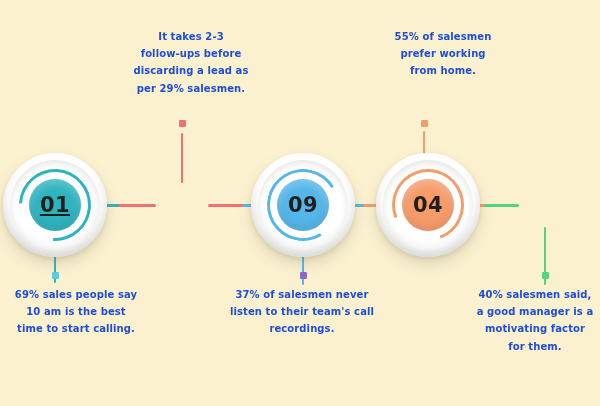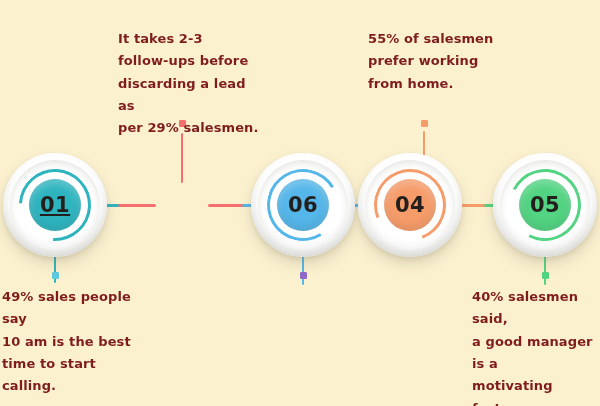--- a/index.html
+++ b/index.html
@@ -8,24 +8,24 @@
     background:#fbf1cf;
     font-family:"DejaVu Sans", sans-serif;
     overflow:hidden;
     position:relative;
   }
   #stage{position:absolute;inset:0;}
 
   
   .caption{
     position:absolute;
-    text-align:left;
-    color:#7f1d1d;
+    text-align:center;
+    color:#1d4ed8;
     font-family:"DejaVu Sans", sans-serif;
-    font-size:13px;
+    font-size:10px;
     font-weight:700;
     line-height:1.72;
     letter-spacing:.1px;
     white-space:pre-line;
   }
 
   
   .stem{position:absolute;width:2.6px;border-radius:1px;}
   .stem-cap{position:absolute;width:7px;height:7px;border-radius:1.2px;}
 
@@ -82,39 +82,37 @@
     <div class="stem" style="left: 543.7px; background: rgb(82, 212, 130); top: 227px; height: 58px;"></div>
     <div class="stem-cap" style="left: 541.5px; top: 272px; background: rgb(82, 212, 130);"></div>
     <div class="node" style="left: 3px; top: 153px;">
       <div class="outer"></div>
       <div class="ring" style="border-top-color: rgb(46, 180, 191); border-right-color: rgb(46, 180, 191); border-bottom-color: rgb(46, 180, 191); transform: rotate(-42deg);"></div>
       <div class="inner" style="background: radial-gradient(circle at 38% 30%, rgb(46, 180, 191) 0%, rgb(46, 180, 191) 58%, rgb(46, 180, 191) 100%); text-decoration: underline;">01</div>
     </div>
     <div class="node" style="left: 251px; top: 153px;">
       <div class="outer"></div>
       <div class="ring" style="border-bottom-color: rgb(84, 182, 233); border-left-color: rgb(84, 182, 233); border-top-color: rgb(84, 182, 233); transform: rotate(14deg);"></div>
-      <div class="inner" style="background: radial-gradient(circle at 38% 30%, rgb(84, 182, 233) 0%, rgb(84, 182, 233) 58%, rgb(84, 182, 233) 100%);">06</div>
+      <div class="inner" style="background: radial-gradient(circle at 38% 30%, rgb(84, 182, 233) 0%, rgb(84, 182, 233) 58%, rgb(84, 182, 233) 100%);">09</div>
     </div>
-    <div class="node" style="left: 358px; top: 153px;">
+    <div class="node" style="left: 376px; top: 153px;">
       <div class="outer"></div>
       <div class="ring" style="border-top-color: rgb(246, 156, 106); border-right-color: rgb(246, 156, 106); border-bottom-color: rgb(246, 156, 106); transform: rotate(-66deg);"></div>
       <div class="inner" style="background: radial-gradient(circle at 38% 30%, rgb(246, 156, 106) 0%, rgb(246, 156, 106) 58%, rgb(246, 156, 106) 100%);">04</div>
     </div>
-    <div class="node" style="left: 493px; top: 153px;">
-      <div class="outer"></div>
-      <div class="ring" style="border-top-color: rgb(82, 212, 130); border-right-color: rgb(82, 212, 130); border-bottom-color: rgb(82, 212, 130); transform: rotate(-18deg);"></div>
-      <div class="inner" style="background: radial-gradient(circle at 38% 30%, rgb(82, 212, 130) 0%, rgb(82, 212, 130) 58%, rgb(82, 212, 130) 100%);">05</div>
-    </div>
-    <div class="caption" style="left: 2px; top: 286px; width: 148px;">49% sales people say
+    <div class="caption" style="left: 2px; top: 286px; width: 148px;">69% sales people say
 10 am is the best
 time to start calling.</div>
     <div class="caption" style="left: 118px; top: 28px; width: 146px;">It takes 2-3
 follow-ups before
 discarding a lead as
 per 29% salesmen.</div>
+    <div class="caption" style="left: 212px; top: 286px; width: 180px;">37% of salesmen never
+listen to their team's call
+recordings.</div>
     <div class="caption" style="left: 368px; top: 28px; width: 150px;">55% of salesmen
 prefer working
 from home.</div>
     <div class="caption" style="left: 472px; top: 286px; width: 126px;">40% salesmen said,
 a good manager is a
 motivating factor
 for them.</div>
   </div>
 
 </body></html>

